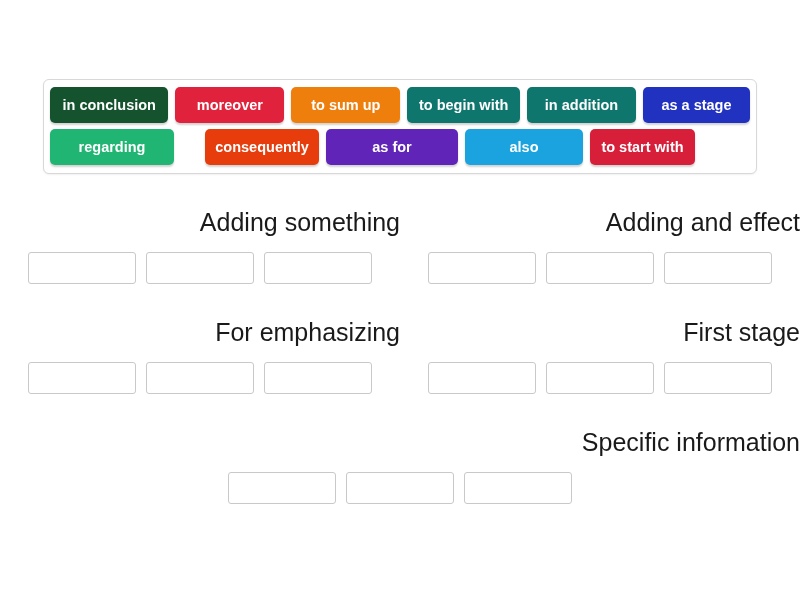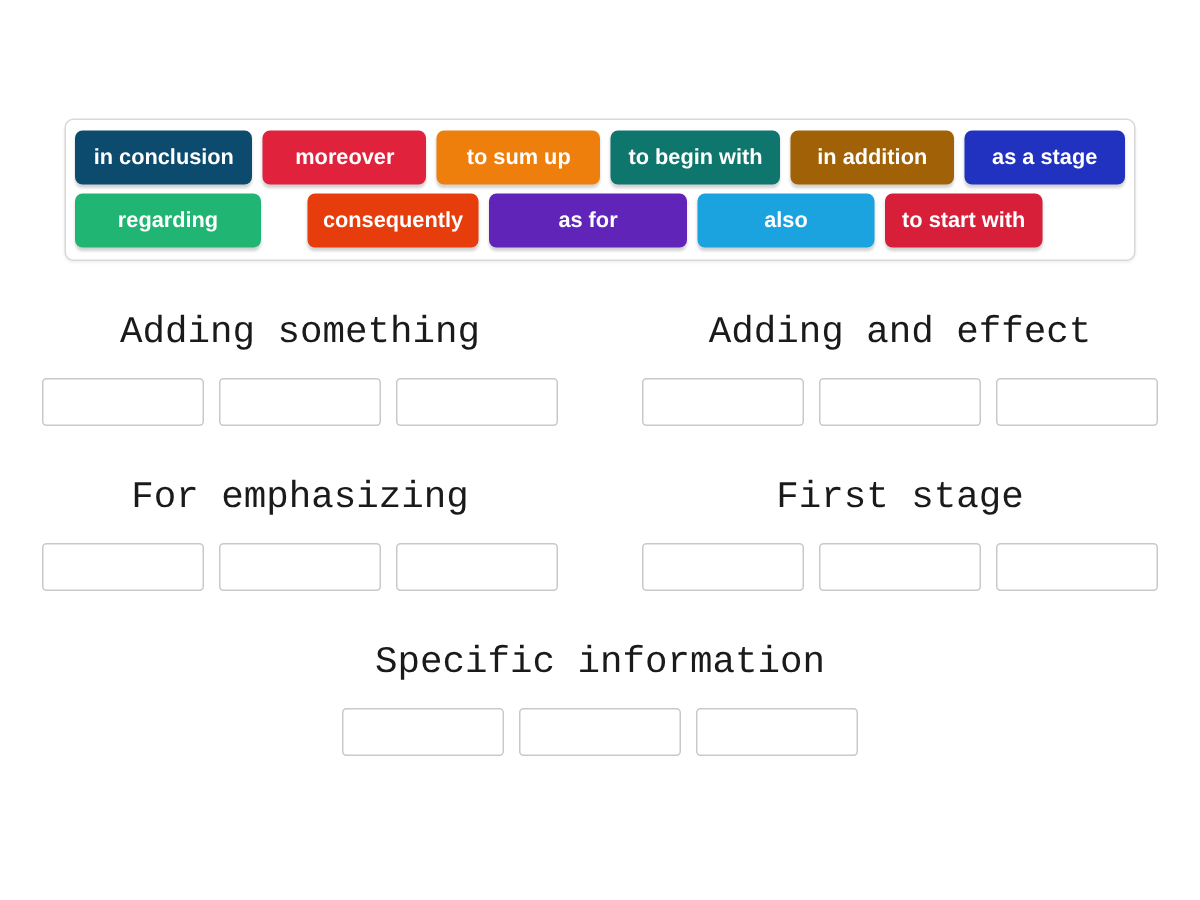--- a/index.html
+++ b/index.html
@@ -61,27 +61,28 @@
     position: absolute;
     display: flex;
     width: 100%;
     box-sizing: border-box;
   }
   .category {
     box-sizing: border-box;
     text-align: center;
   }
   .cat-title {
-    font-family: Liberation Mono, monospace;
+    font-family: Liberation Sans, sans-serif;
     font-weight: 400;
     font-size: 25px;
     color: #1a1a1a;
     line-height: 32px;
     margin: 0 0 14px 0;
     white-space: nowrap;
+    text-align: right;
   }
   .slots {
     display: flex;
     justify-content: center;
     gap: 10px;
   }
   .drop-slot {
     width: 108px;
     height: 32px;
     background: #ffffff;
@@ -94,25 +95,25 @@
   #row-middle { left: 0;   top: 316px; }
   #row-bottom { left: 0;   top: 426px; justify-content: center; }
 
   .half { width: 50%; }
 </style>
 </head>
 <body>
 
 <div id="word-tray">
   <div class="tray-row">
-    <div class="word-tile" style="background-color: #0c4a6e; width: 124px;">in conclusion</div>
+    <div class="word-tile" style="background-color: #14532d; width: 124px;">in conclusion</div>
     <div class="word-tile" style="background-color: rgb(224, 34, 60); width: 114px;">moreover</div>
     <div class="word-tile" style="background-color: rgb(239, 127, 13); width: 114px;">to sum up</div>
     <div class="word-tile" style="background-color: #0f766e; width: 118px;">to begin with</div>
-    <div class="word-tile" style="background-color: #a16207; width: 114px;">in addition</div>
+    <div class="word-tile" style="background-color: #0f766e; width: 114px;">in addition</div>
     <div class="word-tile" style="background-color: rgb(33, 49, 192); width: 112px;">as a stage</div>
   </div>
   <div class="tray-row">
     <div class="word-tile" style="background-color: rgb(33, 181, 115); width: 124px;">regarding</div>
     <div class="word-tile" style="background-color: rgb(231, 60, 12); width: 114px; margin-left: 24px;">consequently</div>
     <div class="word-tile" style="background-color: rgb(97, 36, 184); width: 132px;">as for</div>
     <div class="word-tile" style="background-color: rgb(27, 163, 224); width: 118px;">also</div>
     <div class="word-tile" style="background-color: rgb(216, 31, 58); width: 105px;">to start with</div>
   </div>
 </div>

